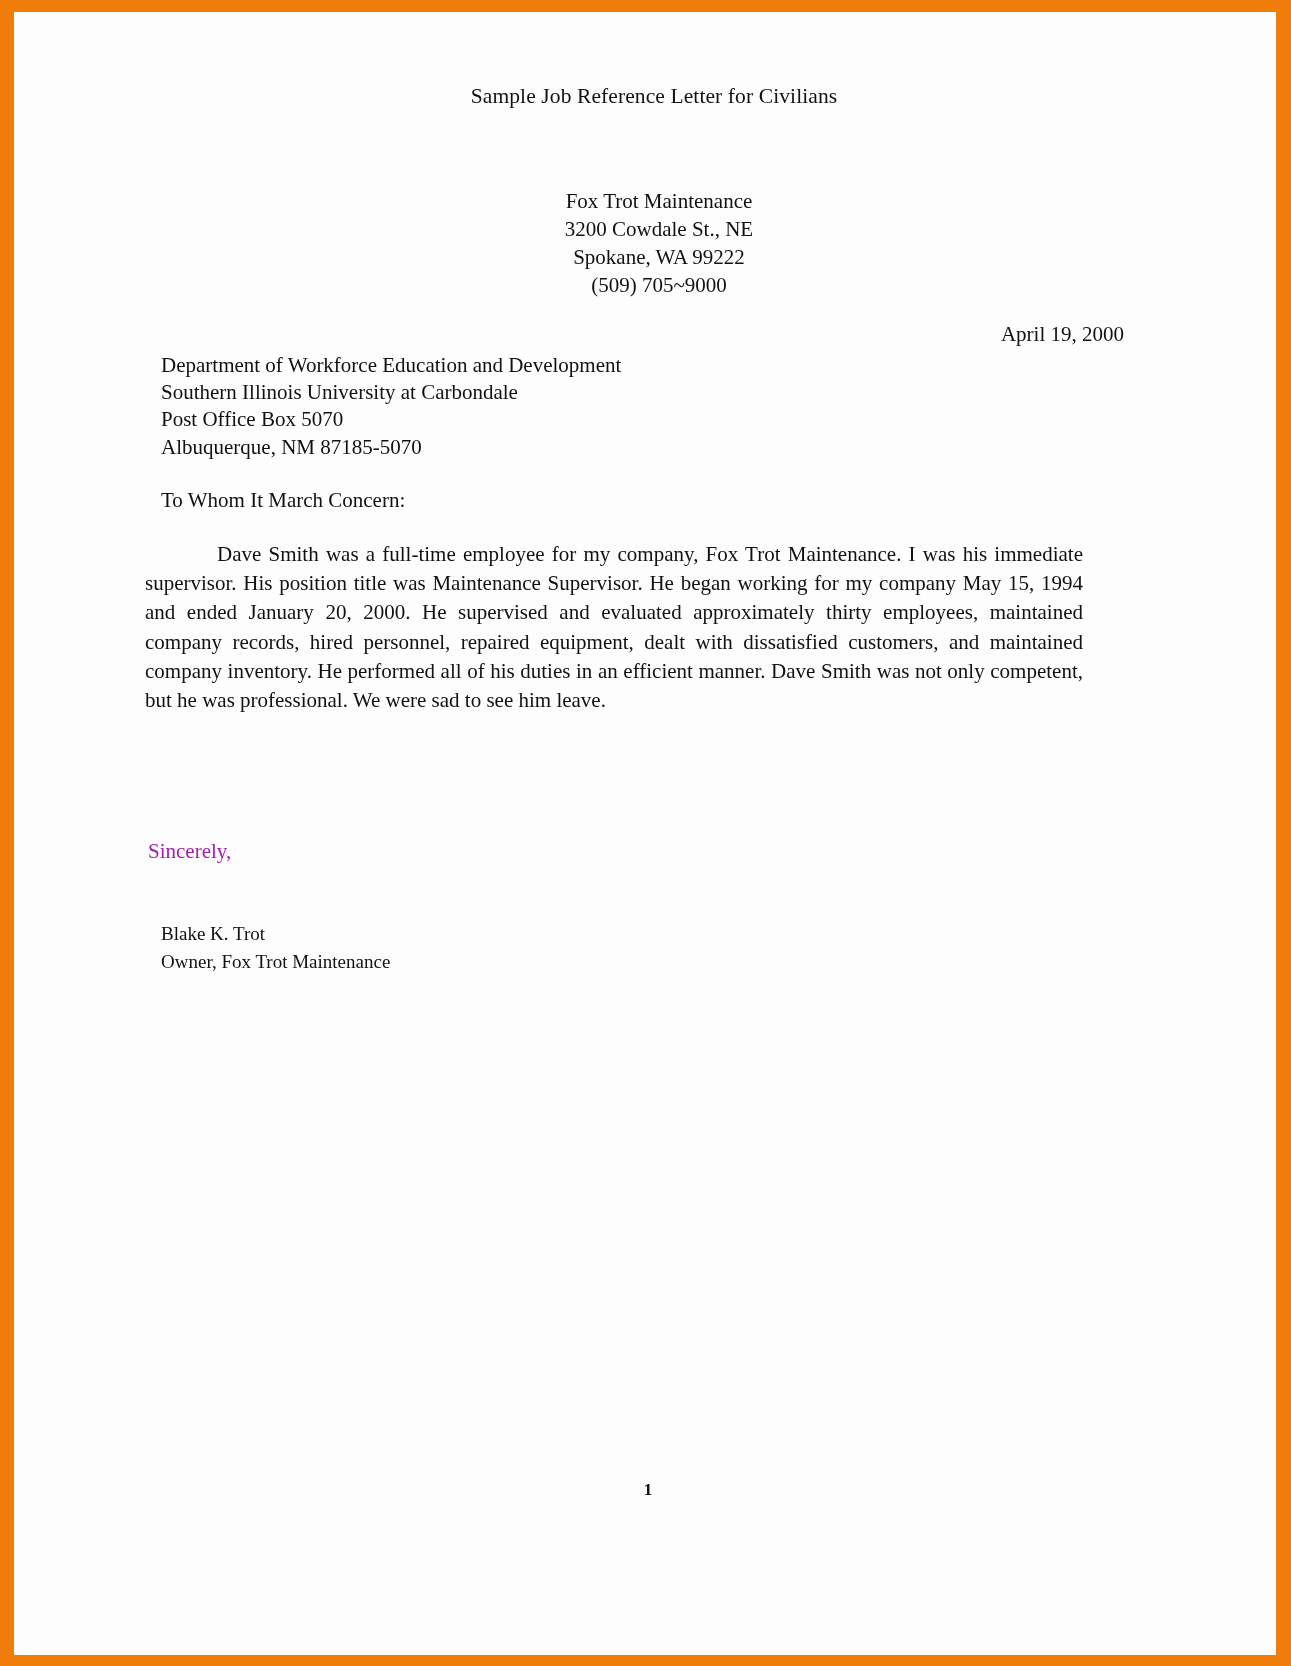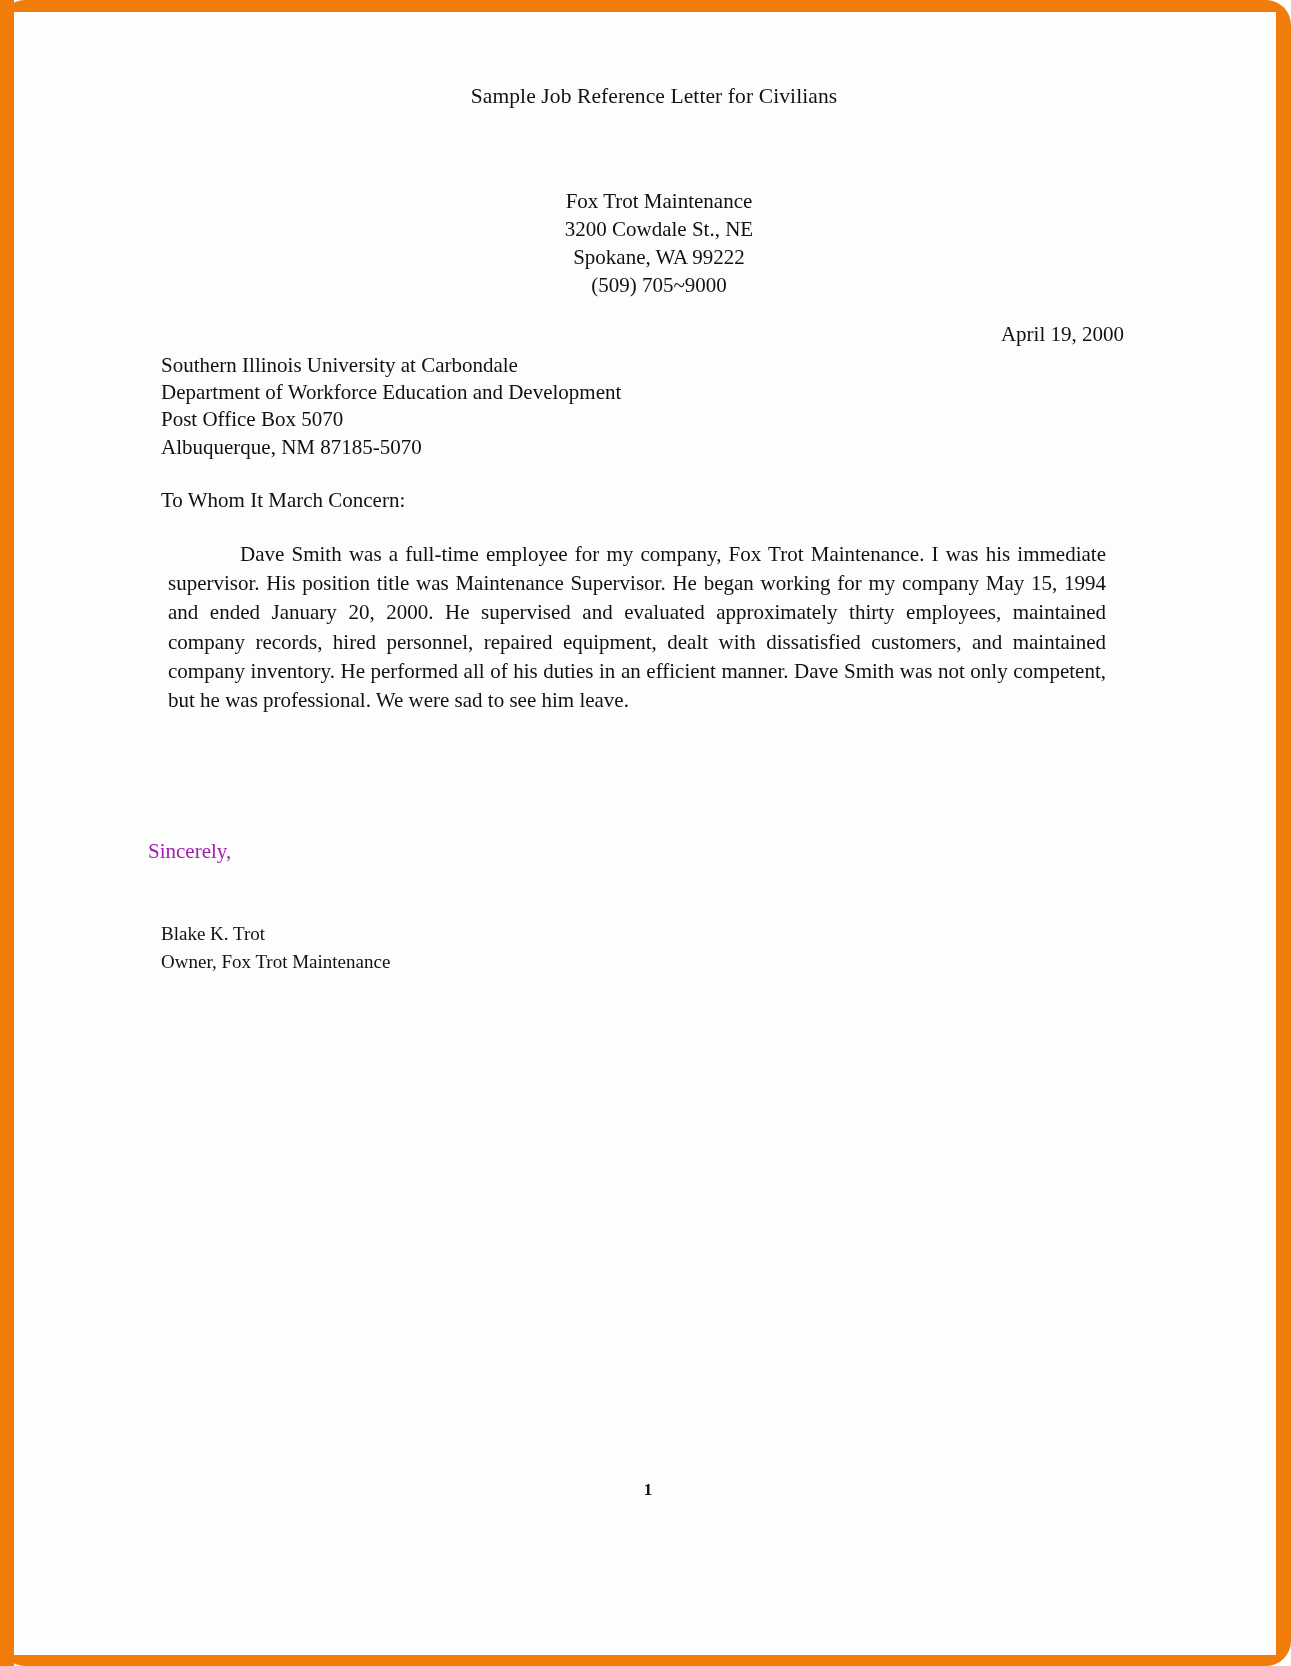--- a/index.html
+++ b/index.html
@@ -16,21 +16,20 @@
 
   
   .scan-frame {
     position: absolute;
     top: 0;
     left: 0;
     width: 1291px;
     height: 1666px;
     background: #f07d0a;
     box-sizing: border-box;
-    border-radius: 25px;
   }
   .frame-inner-left {
     position: absolute;
     left: 0;
     top: 0;
     width: 14px;
     height: 1666px;
     background: #f07d0a;
   }
   .page {
@@ -110,21 +109,21 @@
     position: absolute;
     left: 147px;
     top: 476px;
     font-size: 21px;
     color: #111111;
   }
 
   
   .body-block {
     position: absolute;
-    left: 154px;
+    left: 131px;
     top: 528px;
     width: 938px;
   }
   .body-para {
     font-size: 21px;
     line-height: 29.2px;
     color: #111111;
     text-indent: 72px;
     text-align: justify;
     margin: 0 0 27px 0;
@@ -180,22 +179,22 @@
       <div class="letterhead">
         <div>Fox Trot Maintenance</div>
         <div>3200 Cowdale St., NE</div>
         <div>Spokane, WA    99222</div>
         <div>(509) 705~9000</div>
       </div>
 
       <div class="date-line">April 19, 2000</div>
 
       <div class="recipient">
+        <div>Department of Workforce Education and Development</div>
         <div>Southern Illinois University at Carbondale</div>
-        <div>Department of Workforce Education and Development</div>
         <div>Post Office Box 5070</div>
         <div>Albuquerque, NM 87185-5070</div>
       </div>
 
       <div class="salutation">To Whom It March Concern:</div>
 
       <div class="body-block">
         <p class="body-para">Dave Smith was a full-time employee for my company, Fox Trot Maintenance. I was his immediate supervisor. His position title was Maintenance Supervisor. He began working for my company May 15, 1994 and ended January 20, 2000. He supervised and evaluated approximately thirty employees, maintained company records, hired personnel, repaired equipment, dealt with dissatisfied customers, and maintained company inventory. He performed all of his duties in an efficient manner. Dave Smith was not only competent, but he was professional. We were sad to see him leave.</p>
       </div>
 

